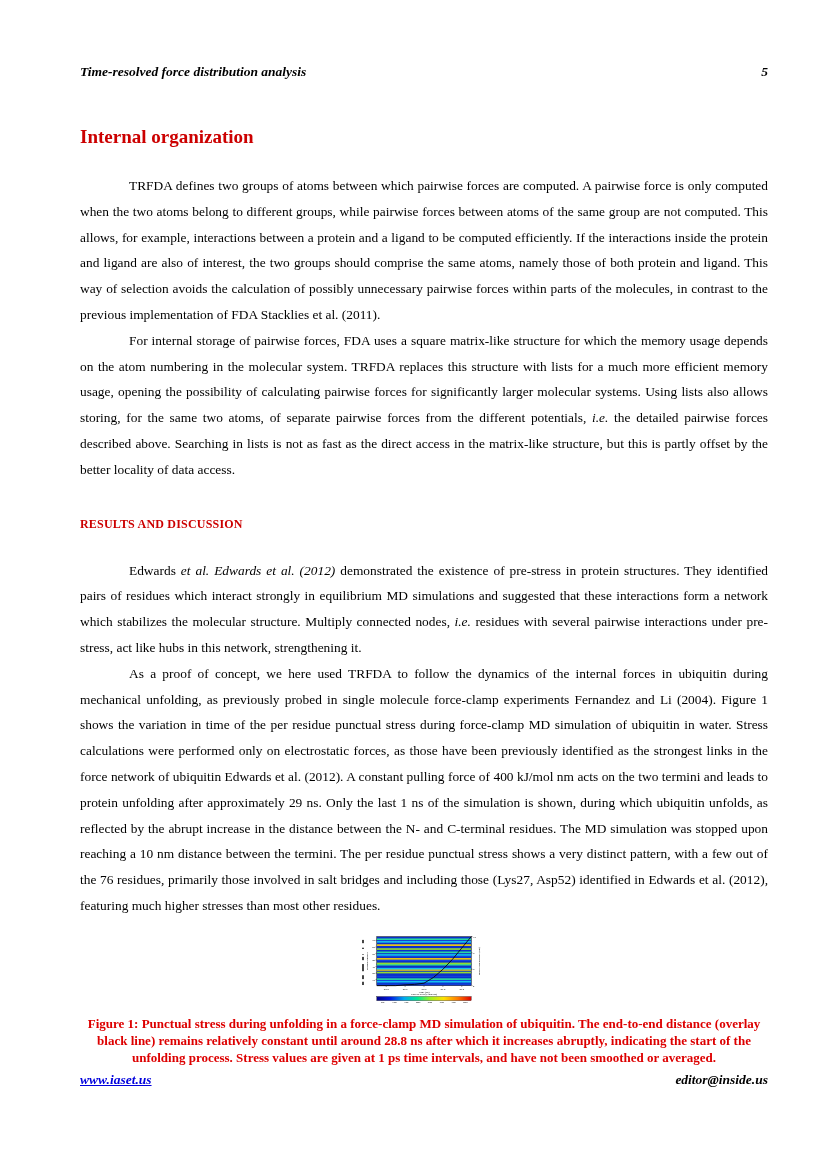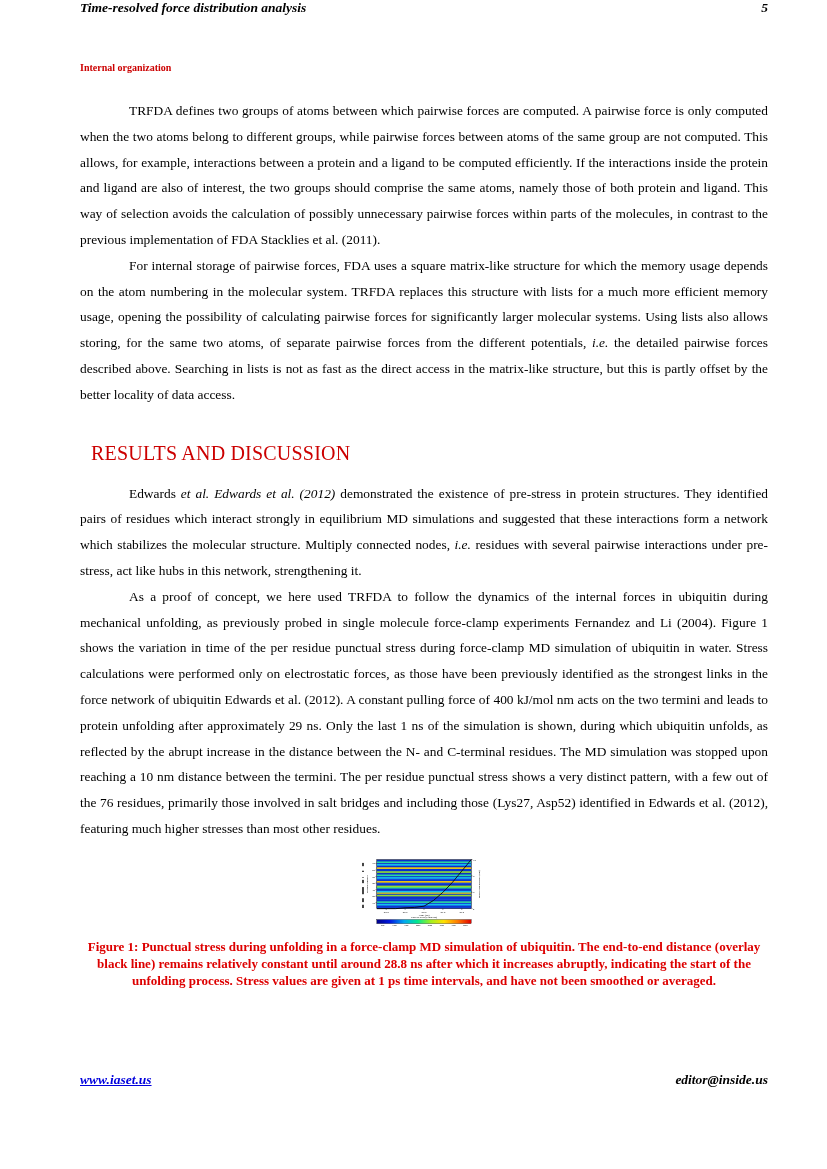--- a/index.html
+++ b/index.html
@@ -1,26 +1,26 @@
 <!DOCTYPE html>
 <html><head>
 <meta charset="utf-8">
 <style>
   html,body{margin:0;padding:0;background:#ffffff;}
   body{width:827px;height:1169px;position:relative;overflow:hidden;
        font-family:"Liberation Serif","DejaVu Serif",serif;color:#000;}
   .content{position:absolute;left:80px;top:0;width:688px;}
   .running-head{display:flex;justify-content:space-between;align-items:baseline;
-       font-size:13.5px;font-weight:bold;font-style:italic;}
-  .h-sub{font-size:10px;font-weight:bold;margin:46px 0 12px 0;}
-  .h-main{font-size:20px;font-weight:normal;margin:34px 0 0 11px;letter-spacing:.2px;}
+       padding-top:64px;font-size:13.5px;font-weight:bold;font-style:italic;}
+  .h-sub{font-size:19px;font-weight:bold;margin:46px 0 12px 0;}
+  .h-main{font-size:12px;font-weight:bold;margin:34px 0 0 0;letter-spacing:.2px;}
   p.body-par{font-size:13.4px;line-height:25.8px;text-align:justify;
        text-indent:49px;margin:0;}
   p.first{margin-top:25px;}
-  p.after-head{margin-top:16px;}
+  p.after-head{margin-top:26px;}
   figure{margin:14px 0 18px 0;text-align:center;}
   #figure-plot svg{width:138px;height:auto;}
   figcaption{margin-top:6px;font-size:13px;font-weight:bold;line-height:17px;
        text-align:center;}
   .footer{position:absolute;left:80px;top:1072px;width:688px;display:flex;
        justify-content:space-between;font-size:13.5px;font-weight:bold;font-style:italic;}
   .footer a{}
 </style>
 </head>
 <body>

